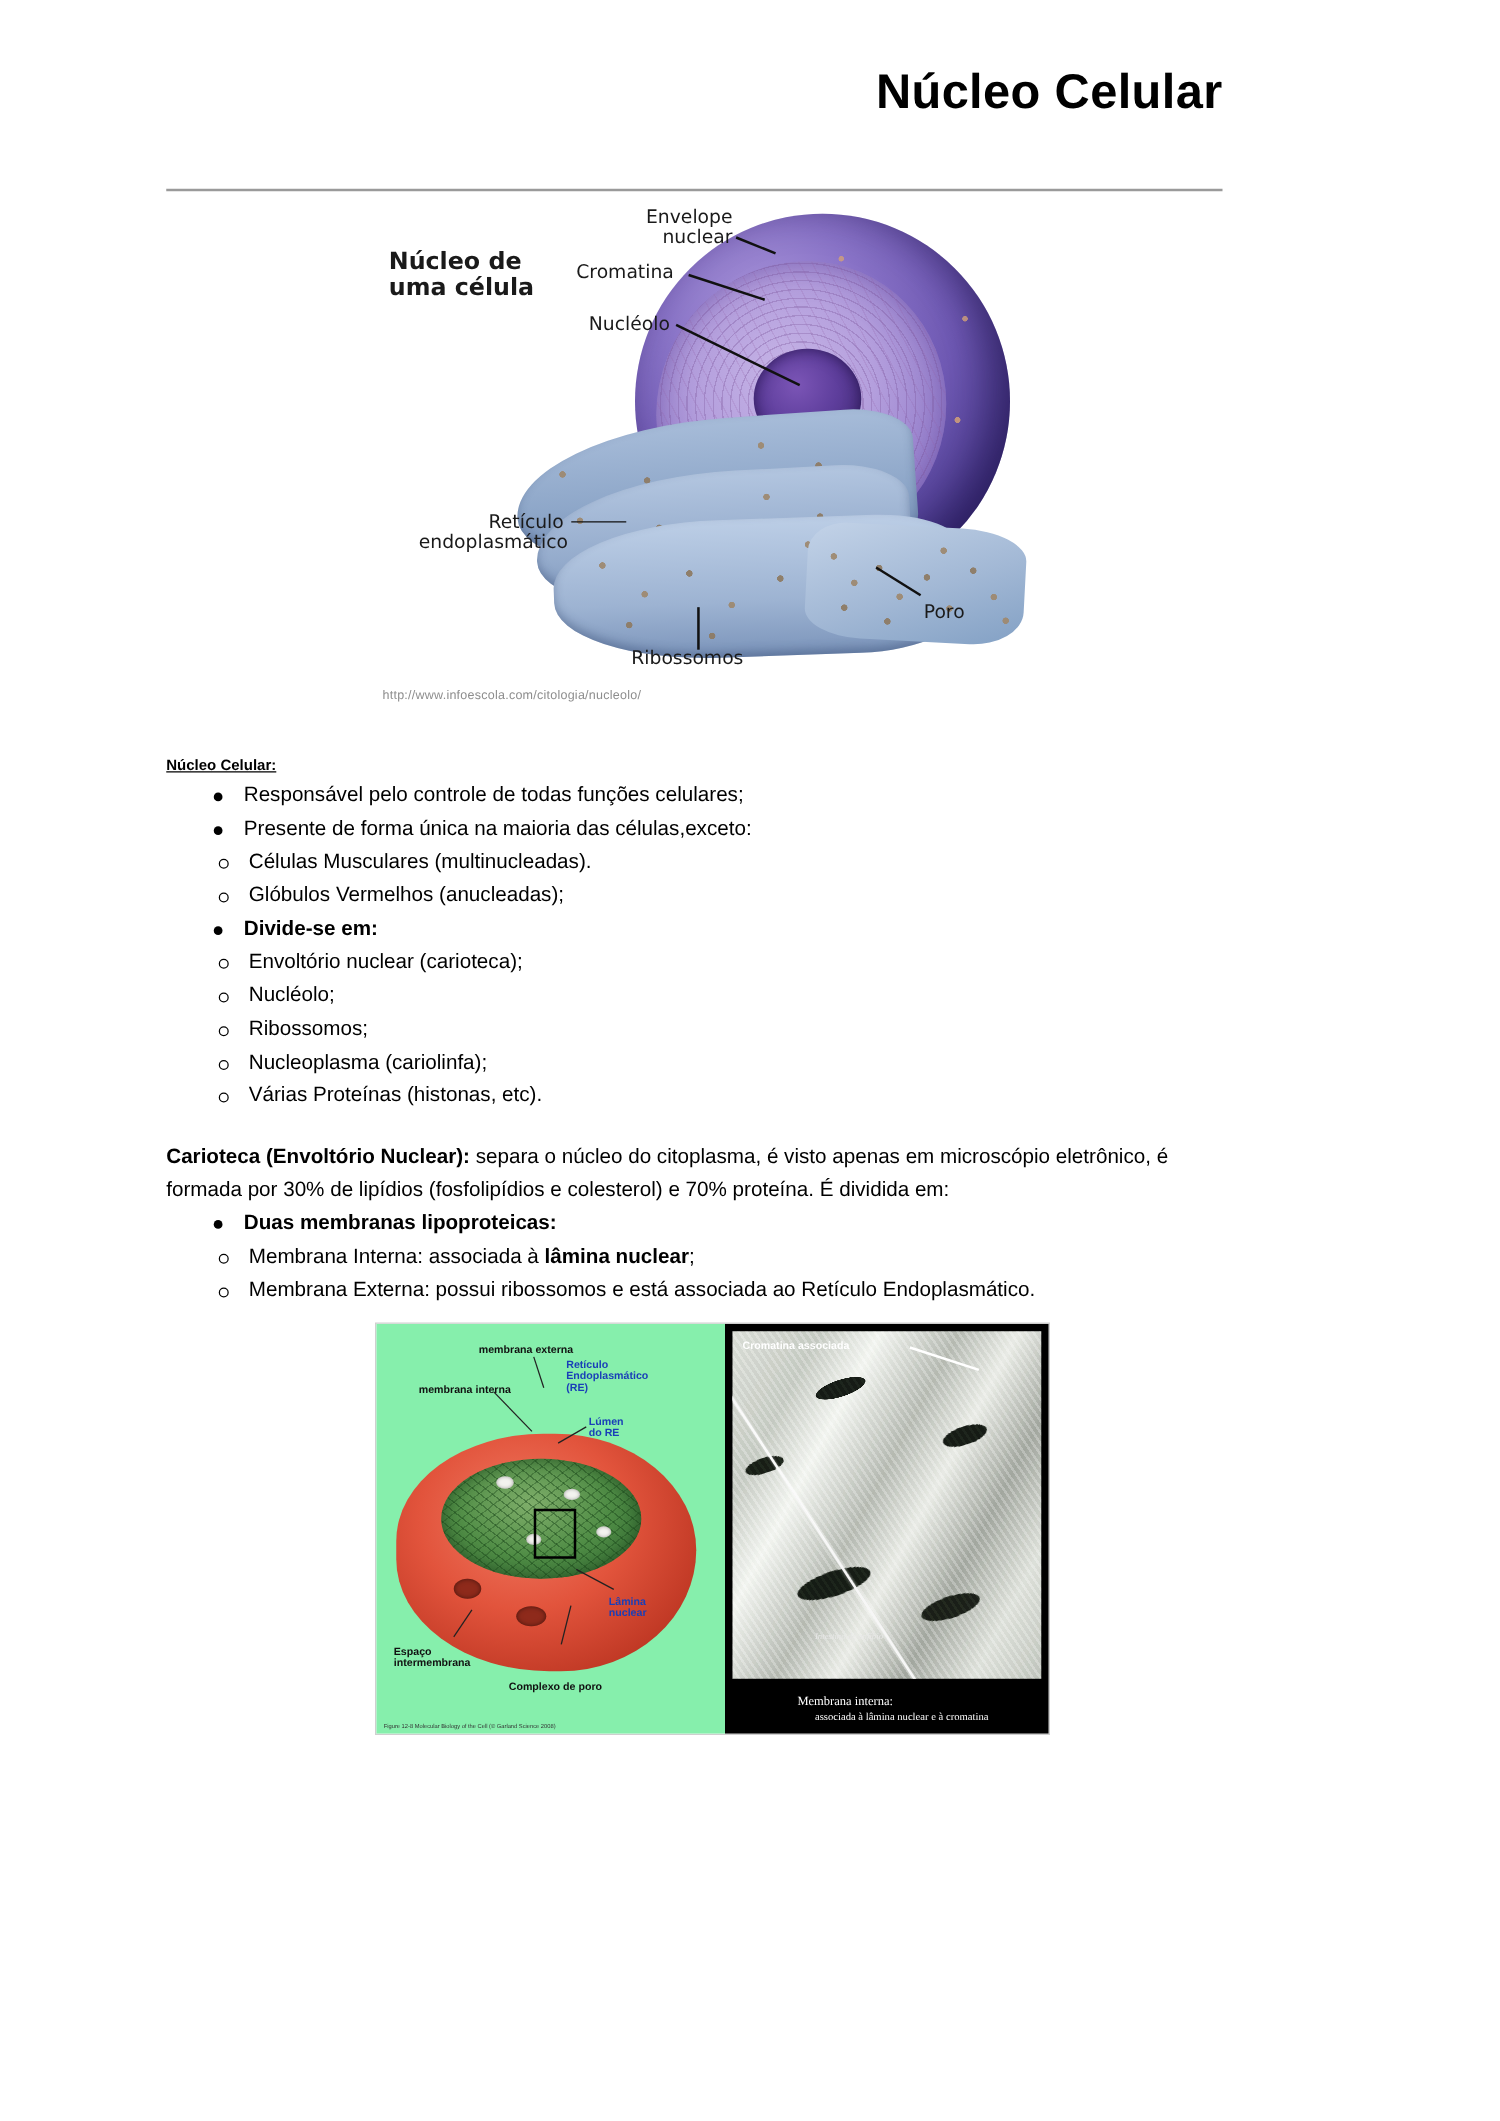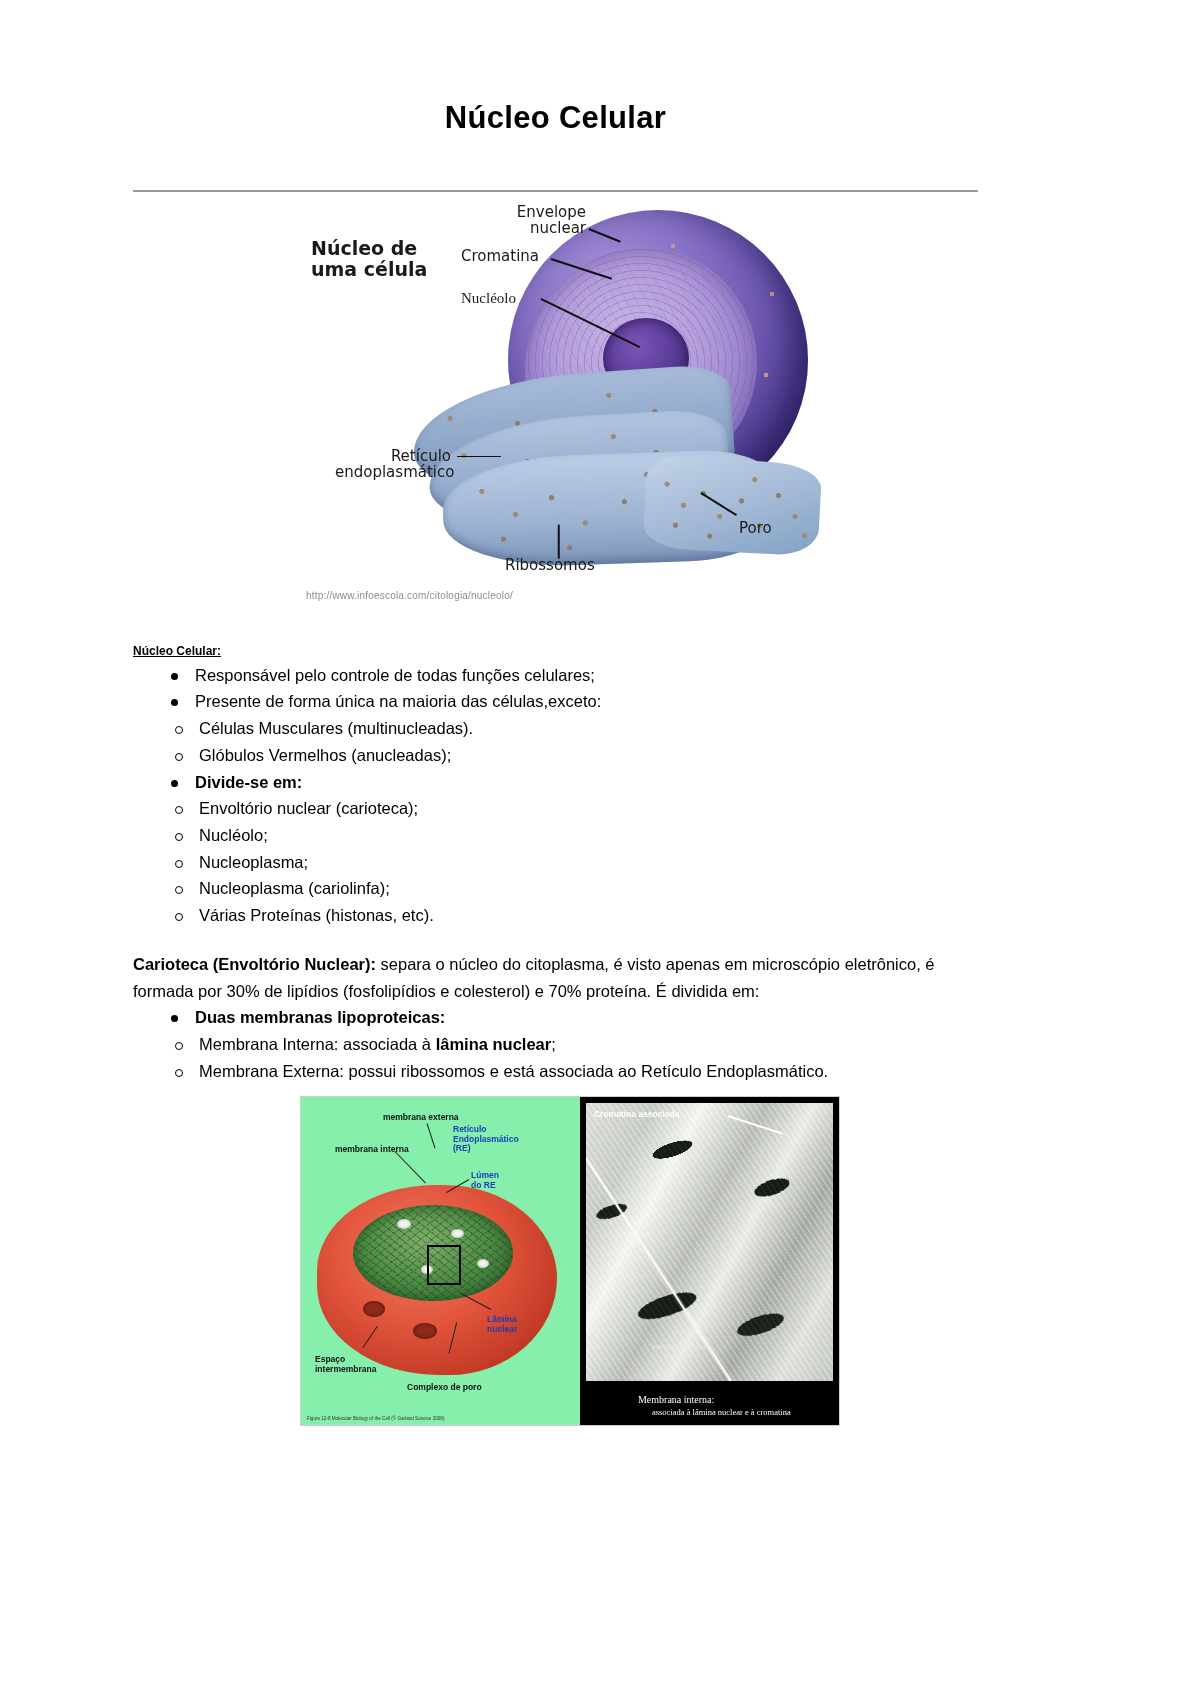--- a/index.html
+++ b/index.html
@@ -24,26 +24,26 @@
   }
   .content {
     position: absolute;
     left: 133px;
     top: 0;
     width: 845px;
   }
 
   
   .doc-title {
-    text-align: center;
-    font-size: 31px;
+    text-align: right;
+    font-size: 39px;
     font-weight: bold;
     letter-spacing: 0.3px;
     margin: 0;
-    padding-top: 100px;
+    padding-top: 52px;
     line-height: 1.15;
     font-family: "Liberation Sans", sans-serif;
   }
   .title-rule {
     margin-top: 54px;
     height: 2px;
     background: #9a9a9a;
     width: 100%;
   }
 
@@ -471,21 +471,21 @@
 
         <div class="lbl" style="left:205px; top:2px; text-align:right; width:88px;">
           <span>Envelope</span><br>
           <span>nuclear</span>
         </div>
         <div class="leader" style="left:296px; top:26px; width:34px; transform:rotate(22deg);"></div>
 
         <div class="lbl" style="left:168px; top:46px;">Cromatina</div>
         <div class="leader" style="left:258px; top:56px; width:64px; transform:rotate(18deg);"></div>
 
-        <div class="lbl" style="left:168px; top:88px;font-family:Liberation Serif, serif;">Nucléolo</div>
+        <div class="lbl" style="left:178px; top:88px;">Nucléolo</div>
         <div class="leader" style="left:248px; top:96px; width:110px; transform:rotate(26deg);"></div>
 
         <div class="lbl" style="left:42px; top:246px; text-align:right; width:116px;">
           <span>Retículo</span><br>
           <span>endoplasmático</span>
         </div>
         <div class="leader" style="left:164px; top:254px; width:44px;"></div>
 
         <div class="lbl" style="left:446px; top:318px;">Poro</div>
         <div class="leader" style="left:408px; top:290px; width:42px; transform:rotate(32deg);"></div>
@@ -506,21 +506,21 @@
     <ul class="lvl2">
       <li>Células Musculares (multinucleadas).</li>
       <li>Glóbulos Vermelhos (anucleadas);</li>
     </ul>
     <ul class="lvl1">
       <li class="bold-item">Divide-se em:</li>
     </ul>
     <ul class="lvl2">
       <li>Envoltório nuclear (carioteca);</li>
       <li>Nucléolo;</li>
-      <li>Nucleoplasma;</li>
+      <li>Ribossomos;</li>
       <li>Nucleoplasma (cariolinfa);</li>
       <li>Várias Proteínas (histonas, etc).</li>
     </ul>
 
     <div class="gap"></div>
 
     <p class="para"><b>Carioteca (Envoltório Nuclear):</b><span> separa o núcleo do citoplasma, é visto apenas em microscópio eletrônico, é formada por 30% de lipídios (fosfolipídios e colesterol) e 70% proteína. É dividida em:</span></p>
 
     <ul class="lvl1">
       <li class="bold-item">Duas membranas lipoproteicas:</li>

